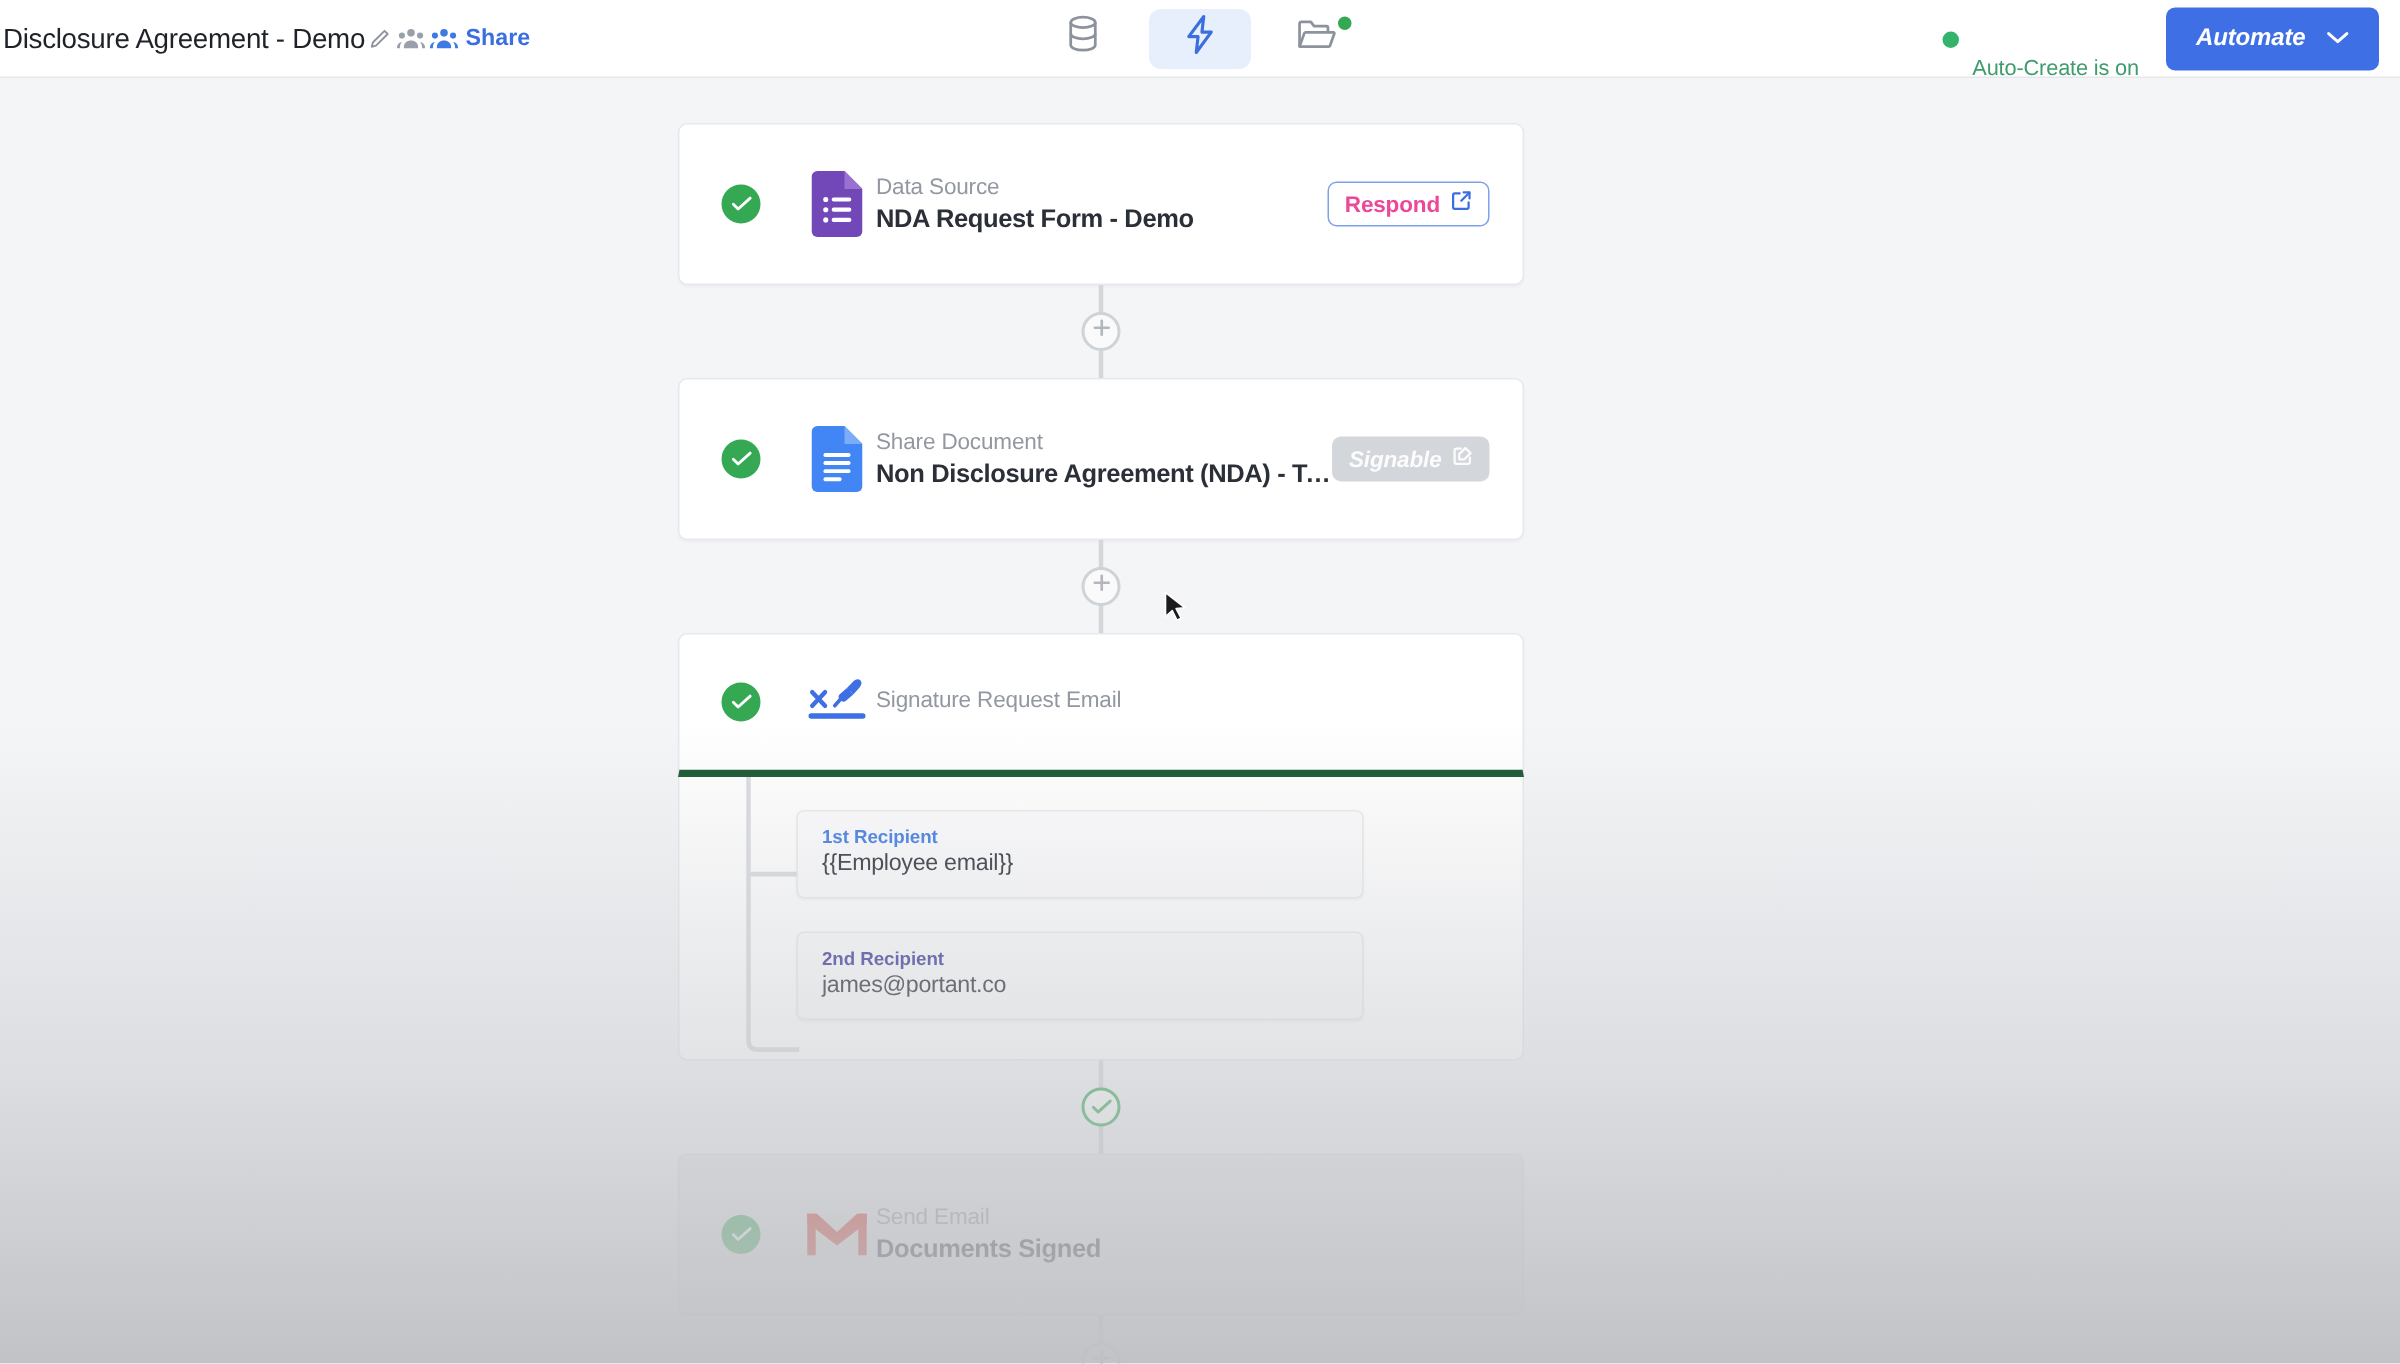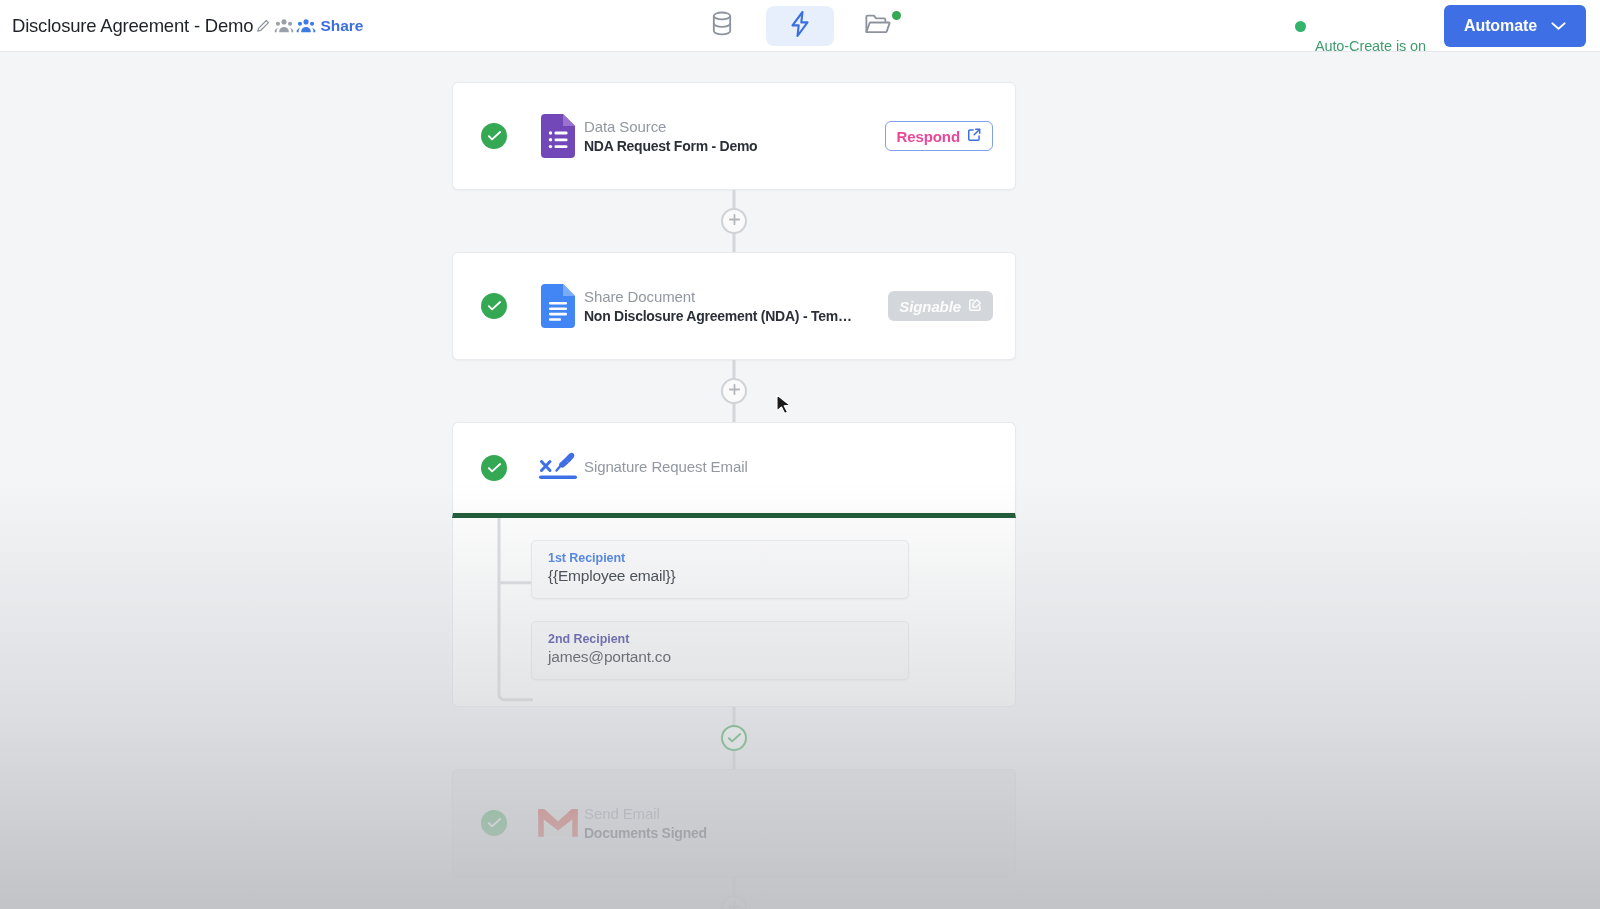--- a/index.html
+++ b/index.html
@@ -12,21 +12,21 @@
   #root { position: relative; width: 1600px; height: 909px; background: #f4f5f7; }
 
   
   .topbar {
     position: absolute; top: 0; left: 0; width: 1600px; height: 52px;
     background: #ffffff;
     border-bottom: 1px solid #e6e8ec;
     display: flex; align-items: center;
     z-index: 40;
   }
-  .title-group { display: flex; align-items: center; gap: 2px; padding-left: 12px; }
+  .title-group { display: flex; align-items: center; gap: 2px; padding-left: 2px; }
   .doc-title {
     font-size: 18.5px; color: #1f2329; font-weight: 400; letter-spacing: -0.2px;
     white-space: nowrap;
   }
   .icon-btn { display: inline-flex; align-items: center; justify-content: center; cursor: pointer; }
   .share-link {
     color: #3b6fe0; font-size: 15.5px; font-weight: 600; cursor: pointer; margin-left: 2px;
   }
 
   .center-tabs {
@@ -51,20 +51,21 @@
   .autocreate { display: flex; align-items: center; gap: 9px; }
   .ac-dot { width: 11px; height: 11px; border-radius: 50%; background: #34b36b; }
   .ac-text { font-size: 14.5px; color: #3f9c6d; font-weight: 500; letter-spacing: -0.1px; margin-top: 40px; }
   .automate-btn {
     background: #3f6fe4; color: #fff; border: none; border-radius: 6px;
     height: 42px; padding: 0 20px;
     display: flex; align-items: center; gap: 14px;
     font-size: 16px; font-weight: 700; letter-spacing: -0.1px;
     font-family: "Liberation Sans", sans-serif;
     cursor: pointer;
+    font-style: italic;
   }
 
   
   .canvas { position: absolute; top: 52px; left: 0; width: 1600px; height: 857px; }
   .overlay-fade {
     position: absolute; left: 0; top: 430px; width: 1600px; height: 427px;
     background: linear-gradient(to bottom, rgba(210,212,215,0) 0%, rgba(200,202,206,0.55) 55%, rgba(190,192,196,0.95) 100%);
     pointer-events: none; z-index: 30;
   }
 
@@ -91,21 +92,21 @@
   .node-icon {
     width: 46px; flex: none; margin-left: 28px;
     display: flex; align-items: center; justify-content: center;
   }
   .node-text { margin-left: 3px; flex: 1 1 auto; min-width: 0; }
   .node-label {
     font-size: 15px; color: #9297a1; font-weight: 400; letter-spacing: -0.1px;
     margin-bottom: 3px; white-space: nowrap;
   }
   .node-title {
-    font-size: 14px; color: #2b3038; font-weight: 700; letter-spacing: -0.25px;
+    font-size: 17px; color: #2b3038; font-weight: 700; letter-spacing: -0.25px;
     white-space: nowrap; overflow: hidden; text-overflow: ellipsis;
   }
   .node-action { padding-right: 22px; flex: none; }
 
   .btn-outline {
     background: #fff; border: 1px solid #7fa0ea; border-radius: 6px;
     color: #ec4899; font-size: 15px; font-weight: 700; letter-spacing: -0.1px;
     height: 30px; padding: 0 11px;
     display: inline-flex; align-items: center; gap: 7px;
     font-family: "Liberation Sans", sans-serif; cursor: pointer;

